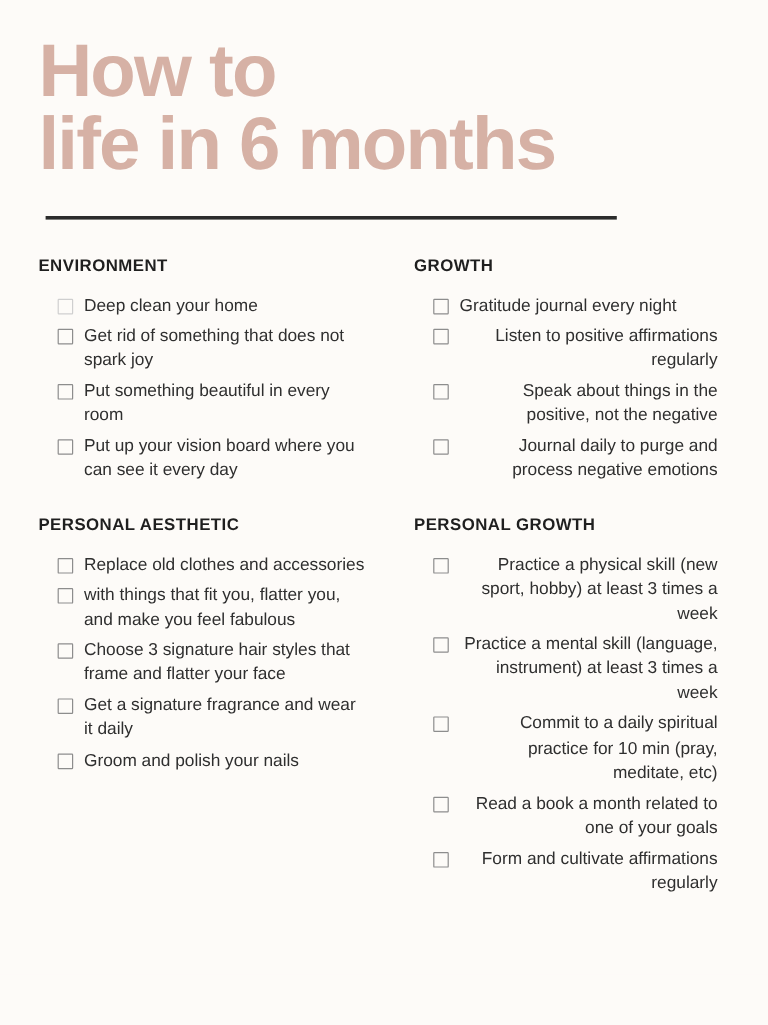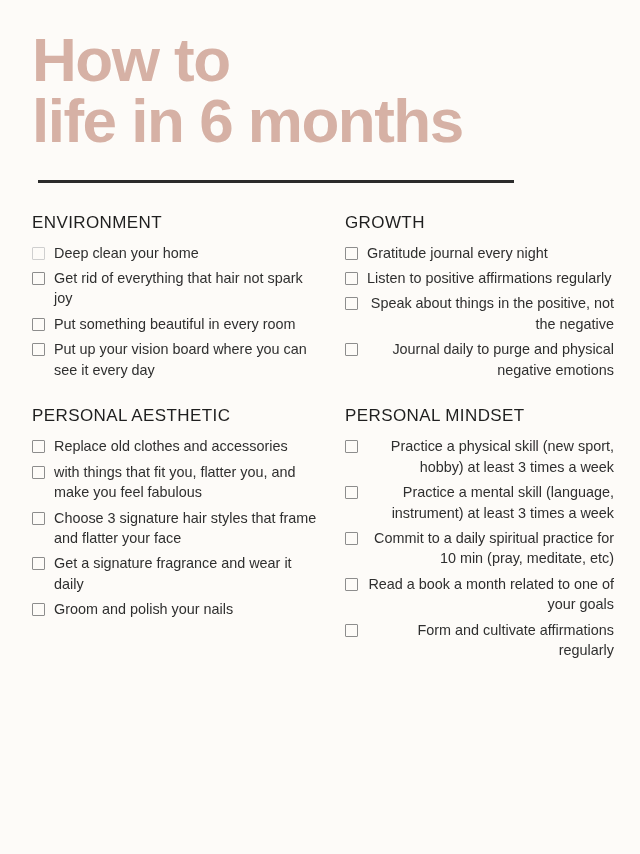--- a/index.html
+++ b/index.html
@@ -48,29 +48,29 @@
     width: 50%;
     box-sizing: border-box;
   }
   .col.right {
     padding-left: 22px;
   }
   .section {
     margin-bottom: 26px;
   }
   .section-title {
-    font-size: 17px;
-    font-weight: 400;
+    font-size: 14px;
+    font-weight: 700;
     letter-spacing: 0.4px;
     color: #1f1f1f;
     margin: 0 0 10px 0;
   }
   ul.items {
     list-style: none;
-    margin: 0;
+    margin: 16px;
     padding: 0;
   }
   ul.items li {
     display: flex;
     align-items: flex-start;
     margin-bottom: 5px;
   }
   .box {
     flex: 0 0 auto;
     width: 11px;
@@ -113,21 +113,21 @@
 
       <div class="section">
         <h2 class="section-title">ENVIRONMENT</h2>
         <ul class="items">
           <li>
             <span class="box faint"></span>
             <span class="item-text">Deep clean your home</span>
           </li>
           <li>
             <span class="box"></span>
-            <span class="item-text">Get rid of everything that hair not spark joy</span>
+            <span class="item-text">Get rid of something that does not spark joy</span>
           </li>
           <li>
             <span class="box"></span>
             <span class="item-text">Put something beautiful in every room</span>
           </li>
           <li>
             <span class="box"></span>
             <span class="item-text">Put up your vision board where you can see it every day</span>
           </li>
         </ul>
@@ -173,27 +173,27 @@
           <li>
             <span class="box"></span>
             <span class="item-text">Listen to positive affirmations regularly</span>
           </li>
           <li>
             <span class="box"></span>
             <span class="item-text">Speak about things in the positive, not the negative</span>
           </li>
           <li>
             <span class="box"></span>
-            <span class="item-text">Journal daily to purge and physical negative emotions</span>
-          </li>
-        </ul>
-      </div>
-
-      <div class="section">
-        <h2 class="section-title">PERSONAL MINDSET</h2>
+            <span class="item-text">Journal daily to purge and process negative emotions</span>
+          </li>
+        </ul>
+      </div>
+
+      <div class="section">
+        <h2 class="section-title">PERSONAL GROWTH</h2>
         <ul class="items">
           <li>
             <span class="box"></span>
             <span class="item-text">Practice a physical skill (new sport, hobby) at least 3 times a week</span>
           </li>
           <li>
             <span class="box"></span>
             <span class="item-text">Practice a mental skill (language, instrument) at least 3 times a week</span>
           </li>
           <li>

